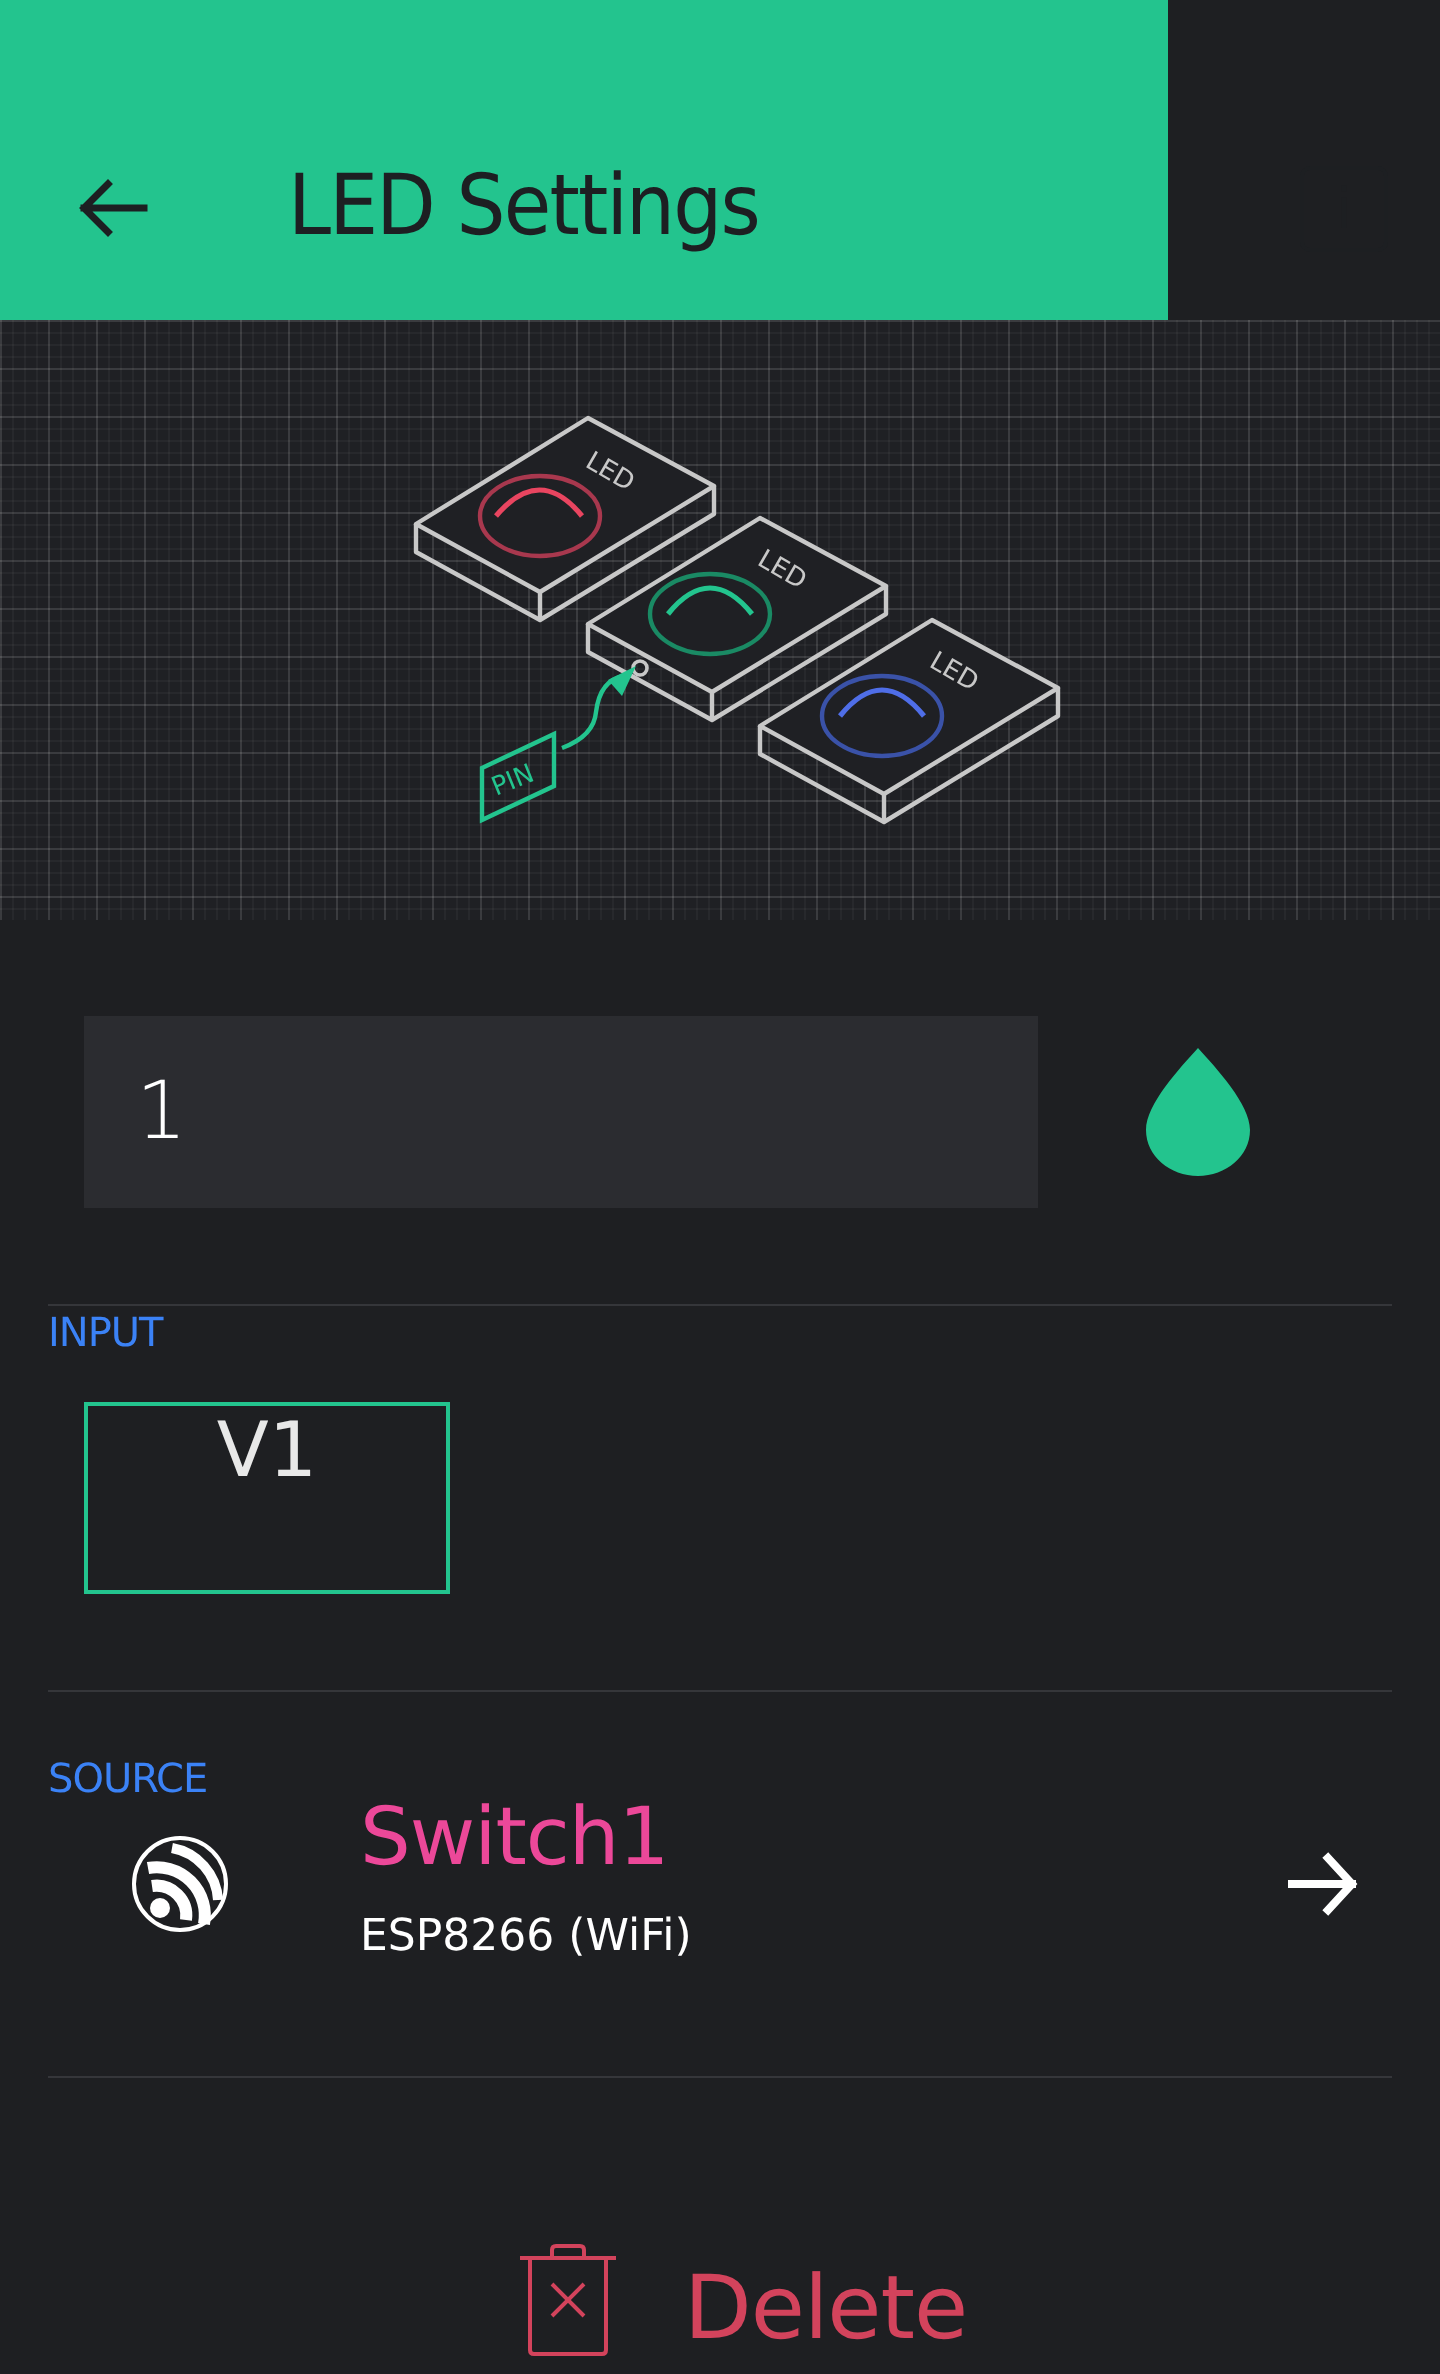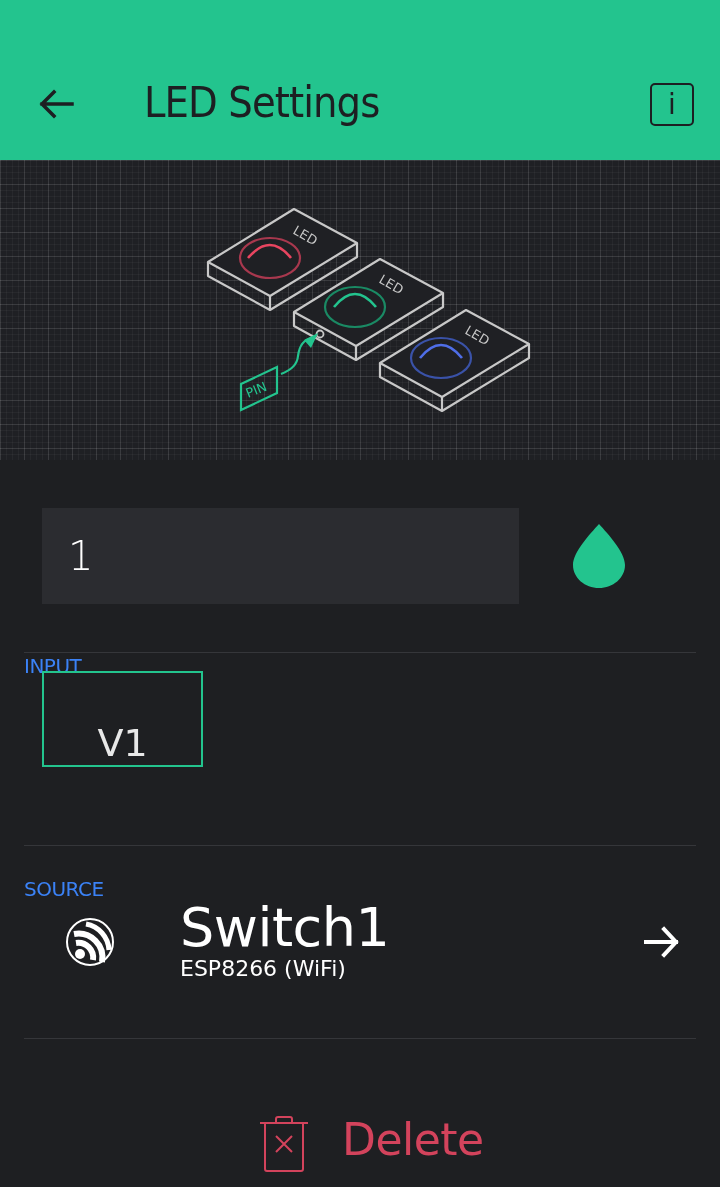--- a/index.html
+++ b/index.html
@@ -1,19 +1,19 @@
 <!DOCTYPE html>
 <html><head>
 <meta charset="utf-8">
 <style>
   * { box-sizing: border-box; margin: 0; padding: 0; }
   html, body { width: 720px; height: 1187px; overflow: hidden; background: #1e1f22; }
   body { font-family: "DejaVu Sans", "Liberation Sans", sans-serif; color: #ffffff; position: relative; }
 
-  .header { position: absolute; left: 0; top: 0; width: 720px; height: 160px; background: #23c48e; }
+  .header { position: absolute; left: 0; top: 0; width: 584px; height: 160px; background: #23c48e; }
   .status-bar { position: absolute; left: 0; top: 0; width: 720px; height: 48px; }
   .back-btn { position: absolute; left: 32px; top: 80px; width: 48px; height: 48px; display: flex; align-items: center; justify-content: center; cursor: pointer; }
   .title { position: absolute; left: 144px; top: 78px; font-size: 42px; color: #1d1f22; letter-spacing: -1px; font-weight: 400; font-family: "DejaVu Sans", sans-serif; transform: scaleX(0.92); transform-origin: left; }
   .info-btn { position: absolute; left: 650px; top: 83px; width: 44px; height: 43px; border: 2.5px solid #1d1f22; border-radius: 5px; display: flex; align-items: center; justify-content: center; cursor: pointer; }
   .info-btn span { font-size: 28px; color: #1d1f22; font-family: "DejaVu Sans", sans-serif; line-height: 1; }
 
   .illustration { position: absolute; left: 0; top: 160px; width: 720px; height: 300px; background-color: #1f2024;
     background-image:
       linear-gradient(rgba(255,255,255,0.09) 1px, transparent 1px),
       linear-gradient(90deg, rgba(255,255,255,0.09) 1px, transparent 1px),
@@ -23,30 +23,30 @@
     background-position: 0 0, 0 0, 0 0, 0 0;
   }
   .illustration svg { position: absolute; left: 0; top: 0; }
 
   .name-input { position: absolute; left: 42px; top: 508px; width: 477px; height: 96px; background: #2b2c30; border: none; outline: none; color: #ffffff; font-size: 40px; padding-left: 26px; font-family: "DejaVu Sans", sans-serif; font-weight: 300; }
   .color-btn { position: absolute; left: 560px; top: 516px; width: 78px; height: 80px; cursor: pointer; }
 
   .divider { position: absolute; left: 24px; width: 672px; height: 1px; background: #35363a; }
   .section-label { position: absolute; left: 24px; font-size: 20px; color: #3b82f6; font-family: "DejaVu Sans", sans-serif; letter-spacing: -0.5px; }
 
-  .pin-btn { position: absolute; left: 42px; top: 671px; width: 161px; height: 96px; border: 2px solid #23c48e; display: flex; align-items: flex-end; justify-content: center; cursor: pointer; }
+  .pin-btn { position: absolute; left: 42px; top: 701px; width: 183px; height: 96px; border: 2px solid #23c48e; display: flex; align-items: flex-start; justify-content: center; cursor: pointer; }
   .pin-btn span { font-size: 38px; color: #e8e8e8; font-family: "DejaVu Sans", sans-serif; }
 
   .source-row { position: absolute; left: 24px; top: 880px; width: 672px; height: 130px; cursor: pointer; }
   .esp-icon { position: absolute; left: 40px; top: 36px; width: 52px; height: 52px; }
-  .source-name { position: absolute; left: 156px; top: 16px; font-size: 54px; color: #ffffff; font-family: "DejaVu Sans", sans-serif; letter-spacing: -0.5px; }
+  .source-name { position: absolute; left: 156px; top: 16px; font-size: 40px; color: #ec4899; font-family: "DejaVu Sans", sans-serif; letter-spacing: -0.5px; }
   .source-sub { position: absolute; left: 156px; top: 76px; font-size: 22px; color: #ffffff; font-family: "DejaVu Sans", sans-serif; }
   .arrow-icon { position: absolute; left: 618px; top: 44px; width: 40px; height: 36px; }
 
-  .delete-btn { position: absolute; left: 256px; top: 1114px; height: 66px; display: flex; align-items: flex-start; cursor: pointer; }
+  .delete-btn { position: absolute; left: 256px; top: 1114px; height: 66px; display: flex; align-items: flex-end; cursor: pointer; }
   .delete-btn svg { margin-right: 30px; }
   .delete-btn span { font-size: 44px; color: #d3435c; font-family: "DejaVu Sans", sans-serif; letter-spacing: -0.5px; }
 </style>
 </head>
 <body>
 
 <div class="header">
   <div class="status-bar"></div>
   <div class="back-btn">
     <svg width="36" height="30" viewBox="0 0 36 30">

